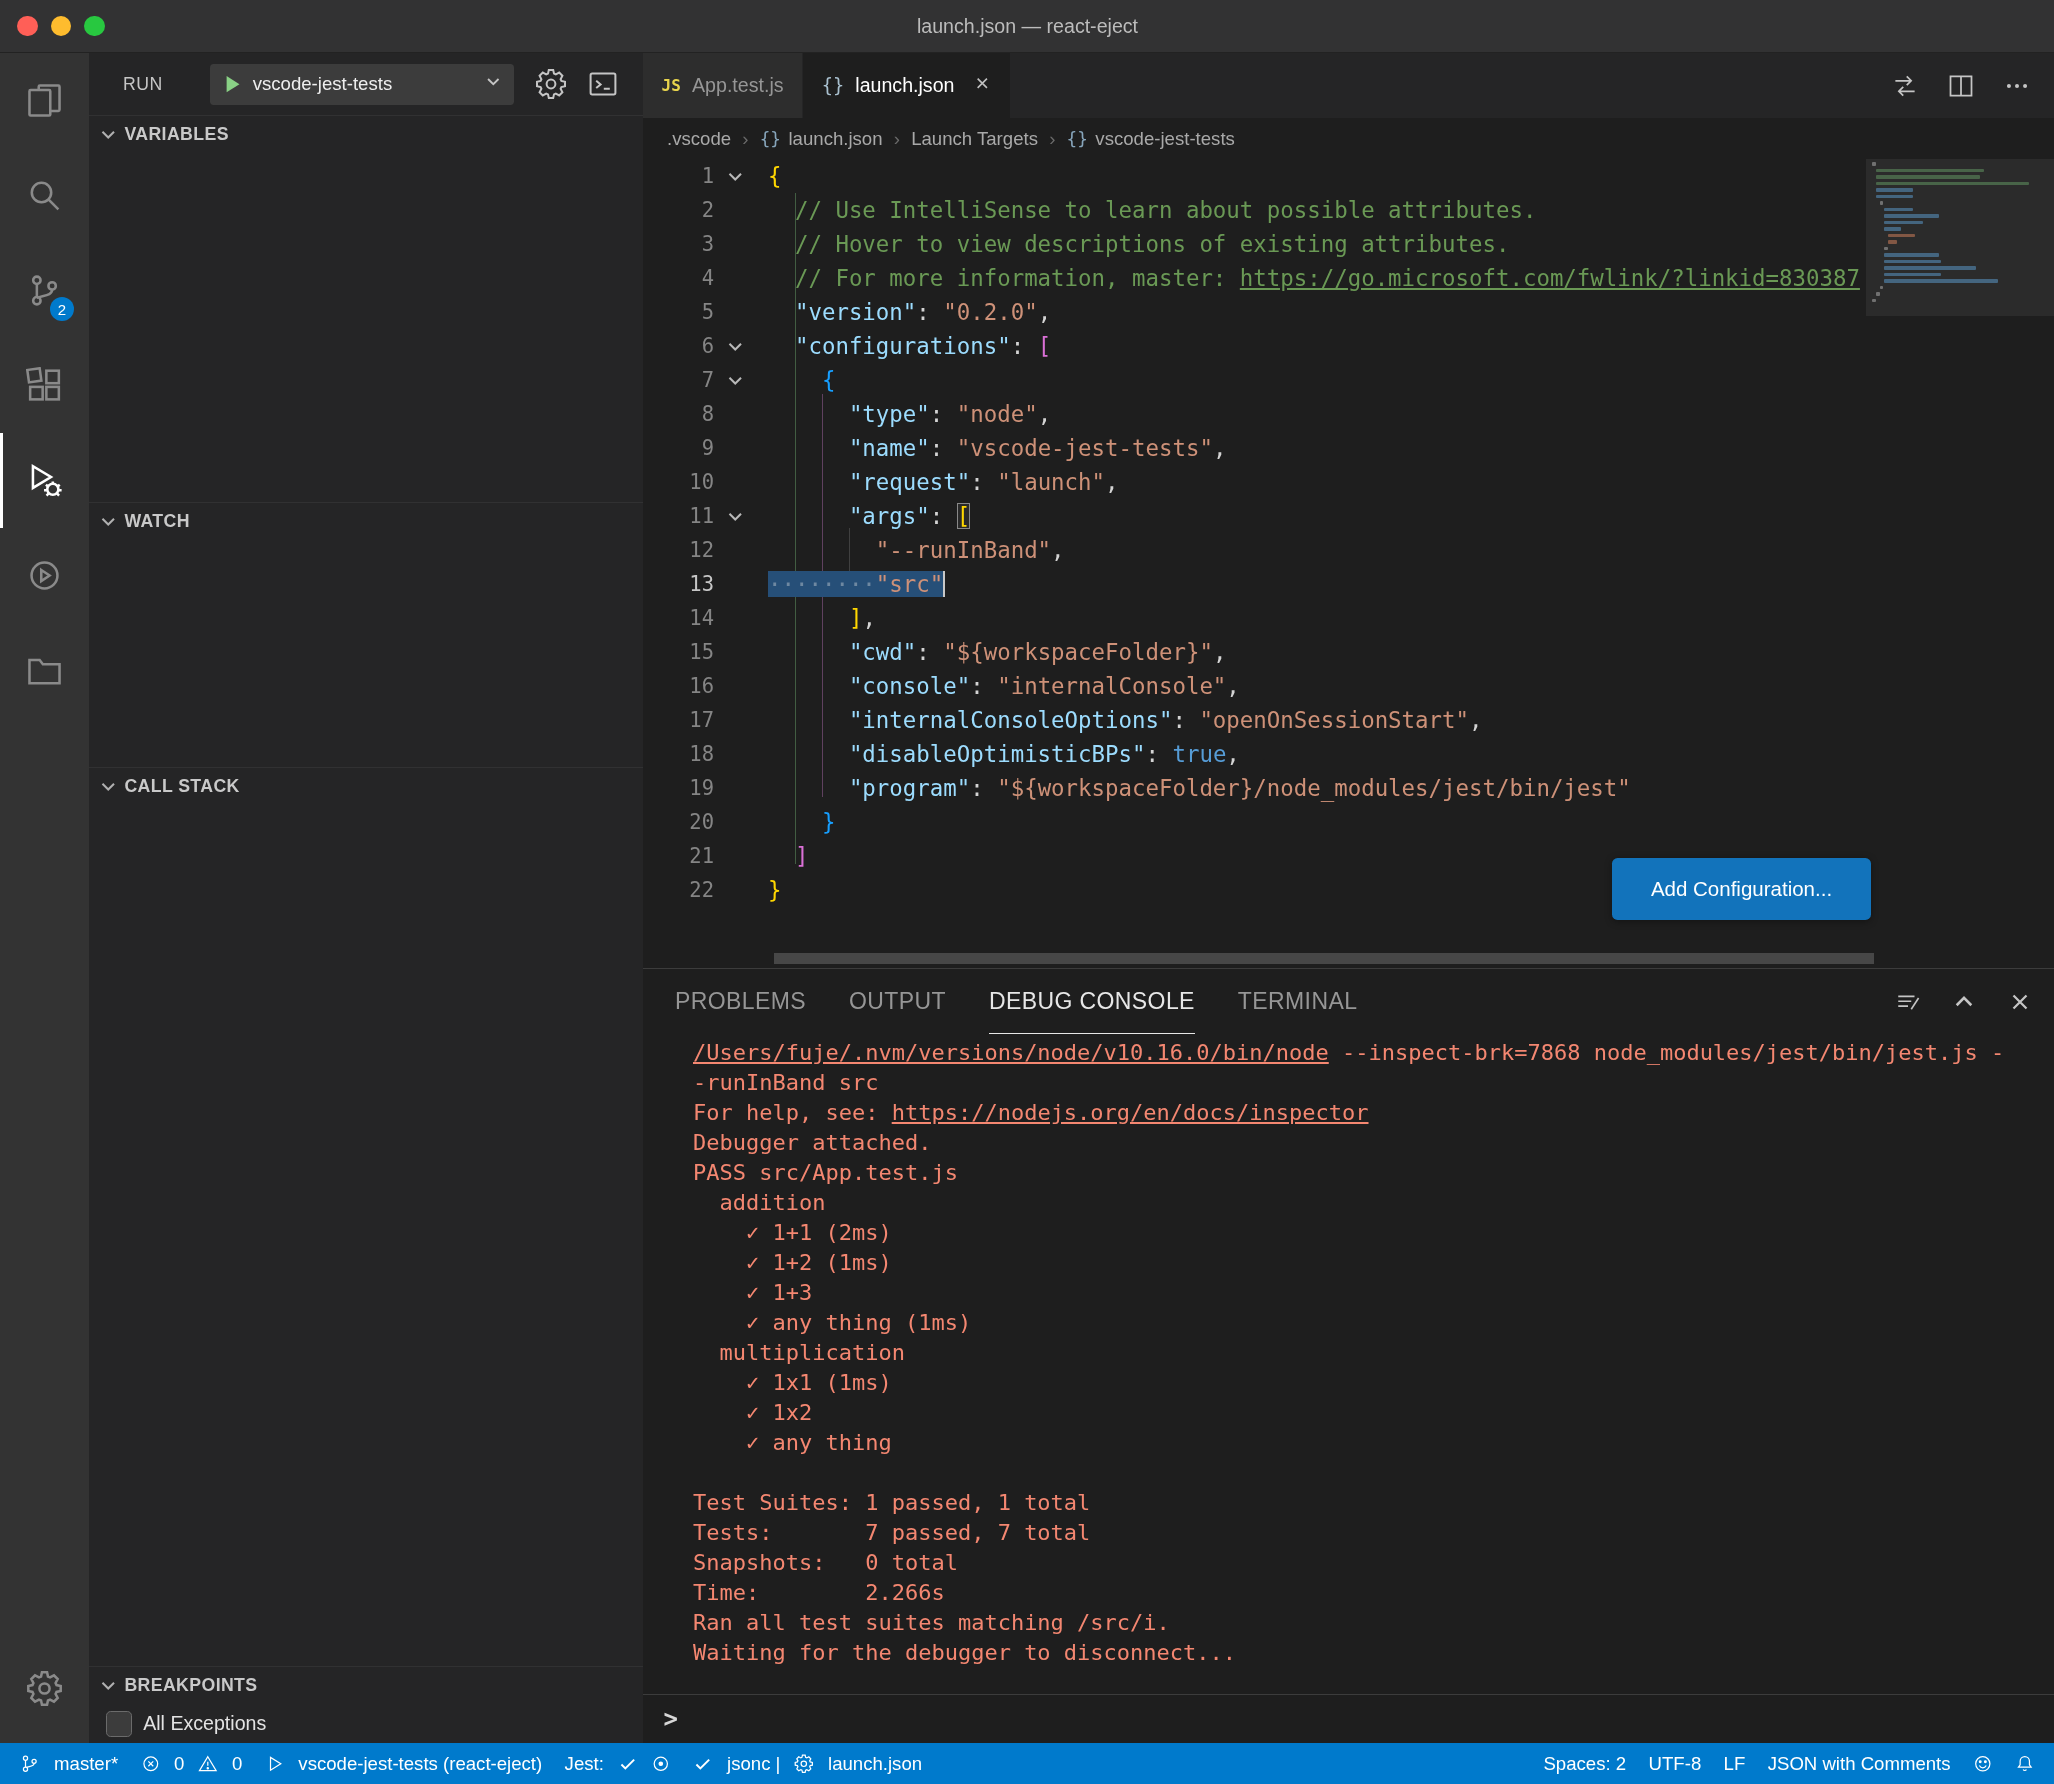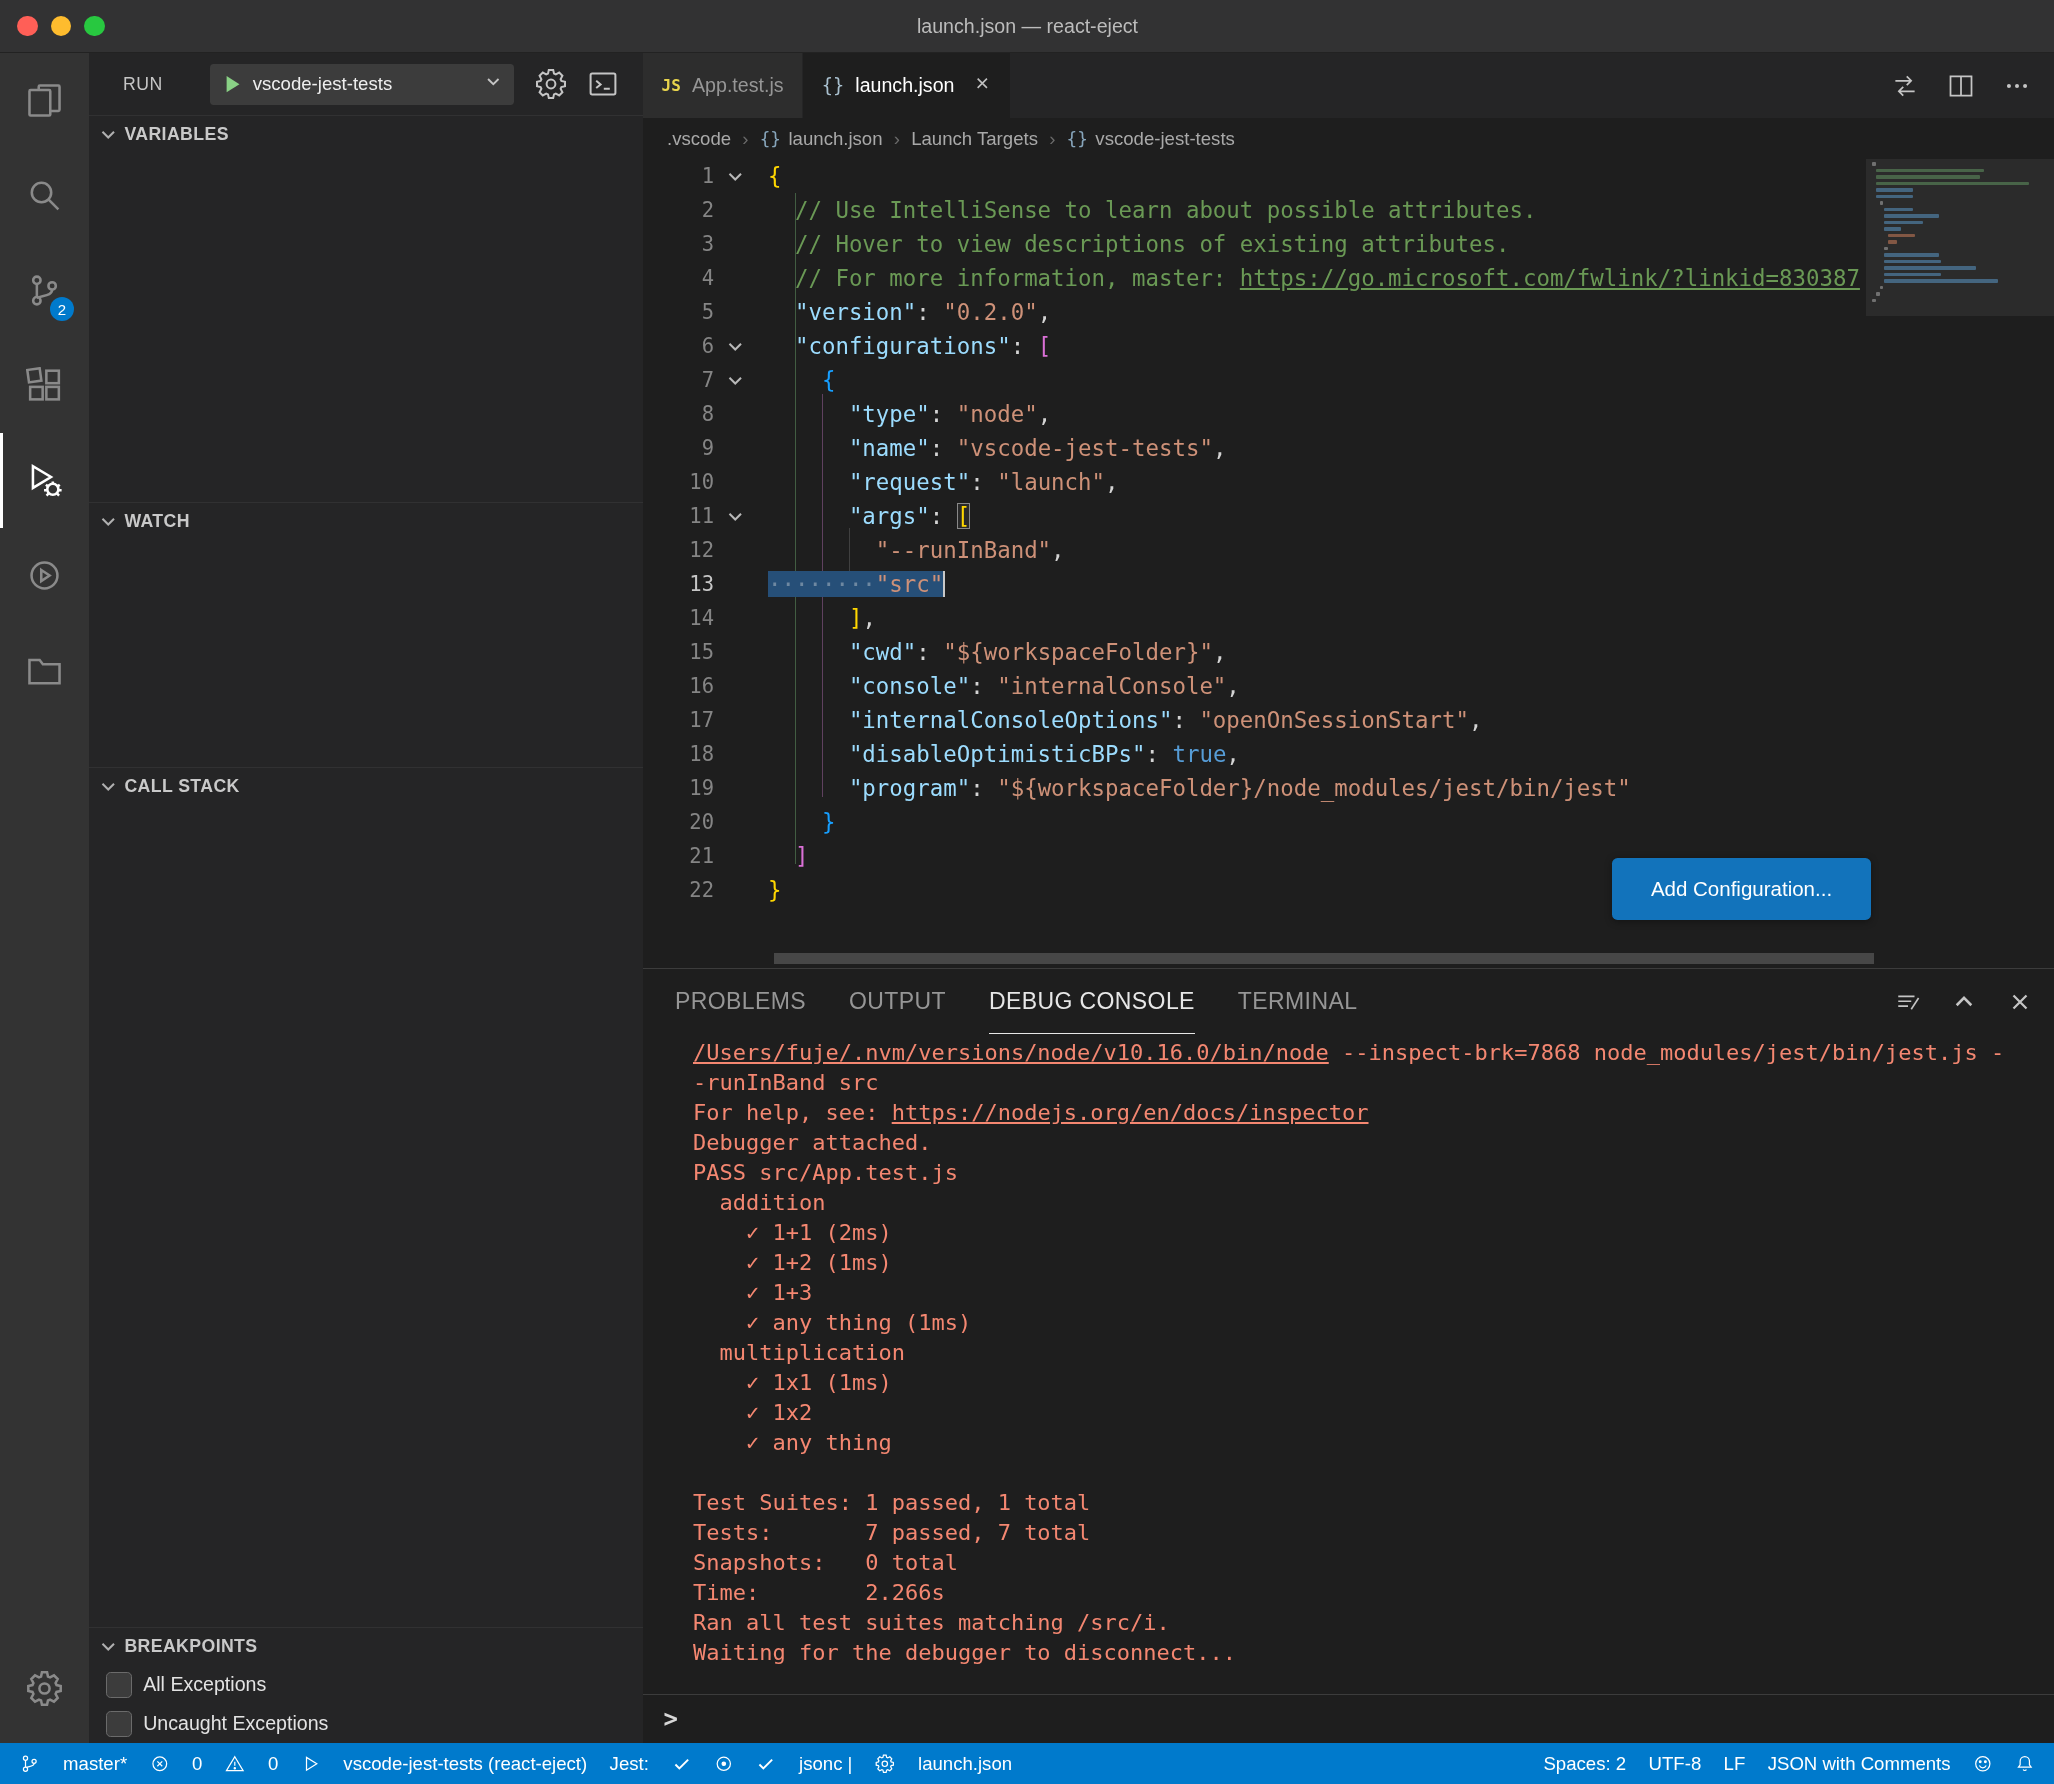--- a/index.html
+++ b/index.html
@@ -122,21 +122,21 @@
   .console-line .lnk{text-decoration:underline;cursor:pointer;}
   .console-input{height:48px;border-top:0.9px solid #3c3c3c;display:flex;align-items:center;flex:none;
                  padding-left:20.5px;color:#d7d7d7;font-size:24px;font-weight:bold;
                  font-family:"DejaVu Sans Mono",monospace;}
 
   
   .statusbar{height:41px;background:#007acc;display:flex;align-items:center;color:#ffffff;
              font-size:18.6px;padding:0 9.3px;flex:none;}
   .sb-group{display:flex;align-items:center;height:100%;}
   .sb-group.right{margin-left:auto;}
-  .sb-item{display:flex;align-items:center;gap:23px;padding:0 11.2px;height:100%;cursor:pointer;white-space:nowrap;}
+  .sb-item{display:flex;align-items:center;gap:14px;padding:0 11.2px;height:100%;cursor:pointer;white-space:nowrap;}
   .sb-icon{display:flex;align-items:center;}
   .sb-icon svg{width:19.6px;height:19.6px;}
 </style>
 </head>
 <body>
 
 <div class="window">
 
   <div class="titlebar">
     <div class="traffic">
@@ -272,24 +272,20 @@
           <svg viewBox="0 0 16 16" fill="none" stroke="currentColor" stroke-width="1.6">
               <path d="M3.5 6l4.5 4.5L12.5 6"></path>
             </svg>
         </span>
         <span>BREAKPOINTS</span>
       </div>
       <div>
           <div class="bp-row">
             <span class="checkbox"></span>
             <span class="bp-label">All Exceptions</span>
-          </div>
-          <div class="bp-row">
-            <span class="checkbox"></span>
-            <span class="bp-label">Uncaught Exceptions</span>
           </div>
         </div>
     </div>
 
     <div class="editor-area">
       <div class="tabbar">
         <div style="display:flex;align-items:stretch;">
             <div class="tab">
               <span class="tab-icon js">JS</span>
               <span class="tab-label">App.test.js</span>

